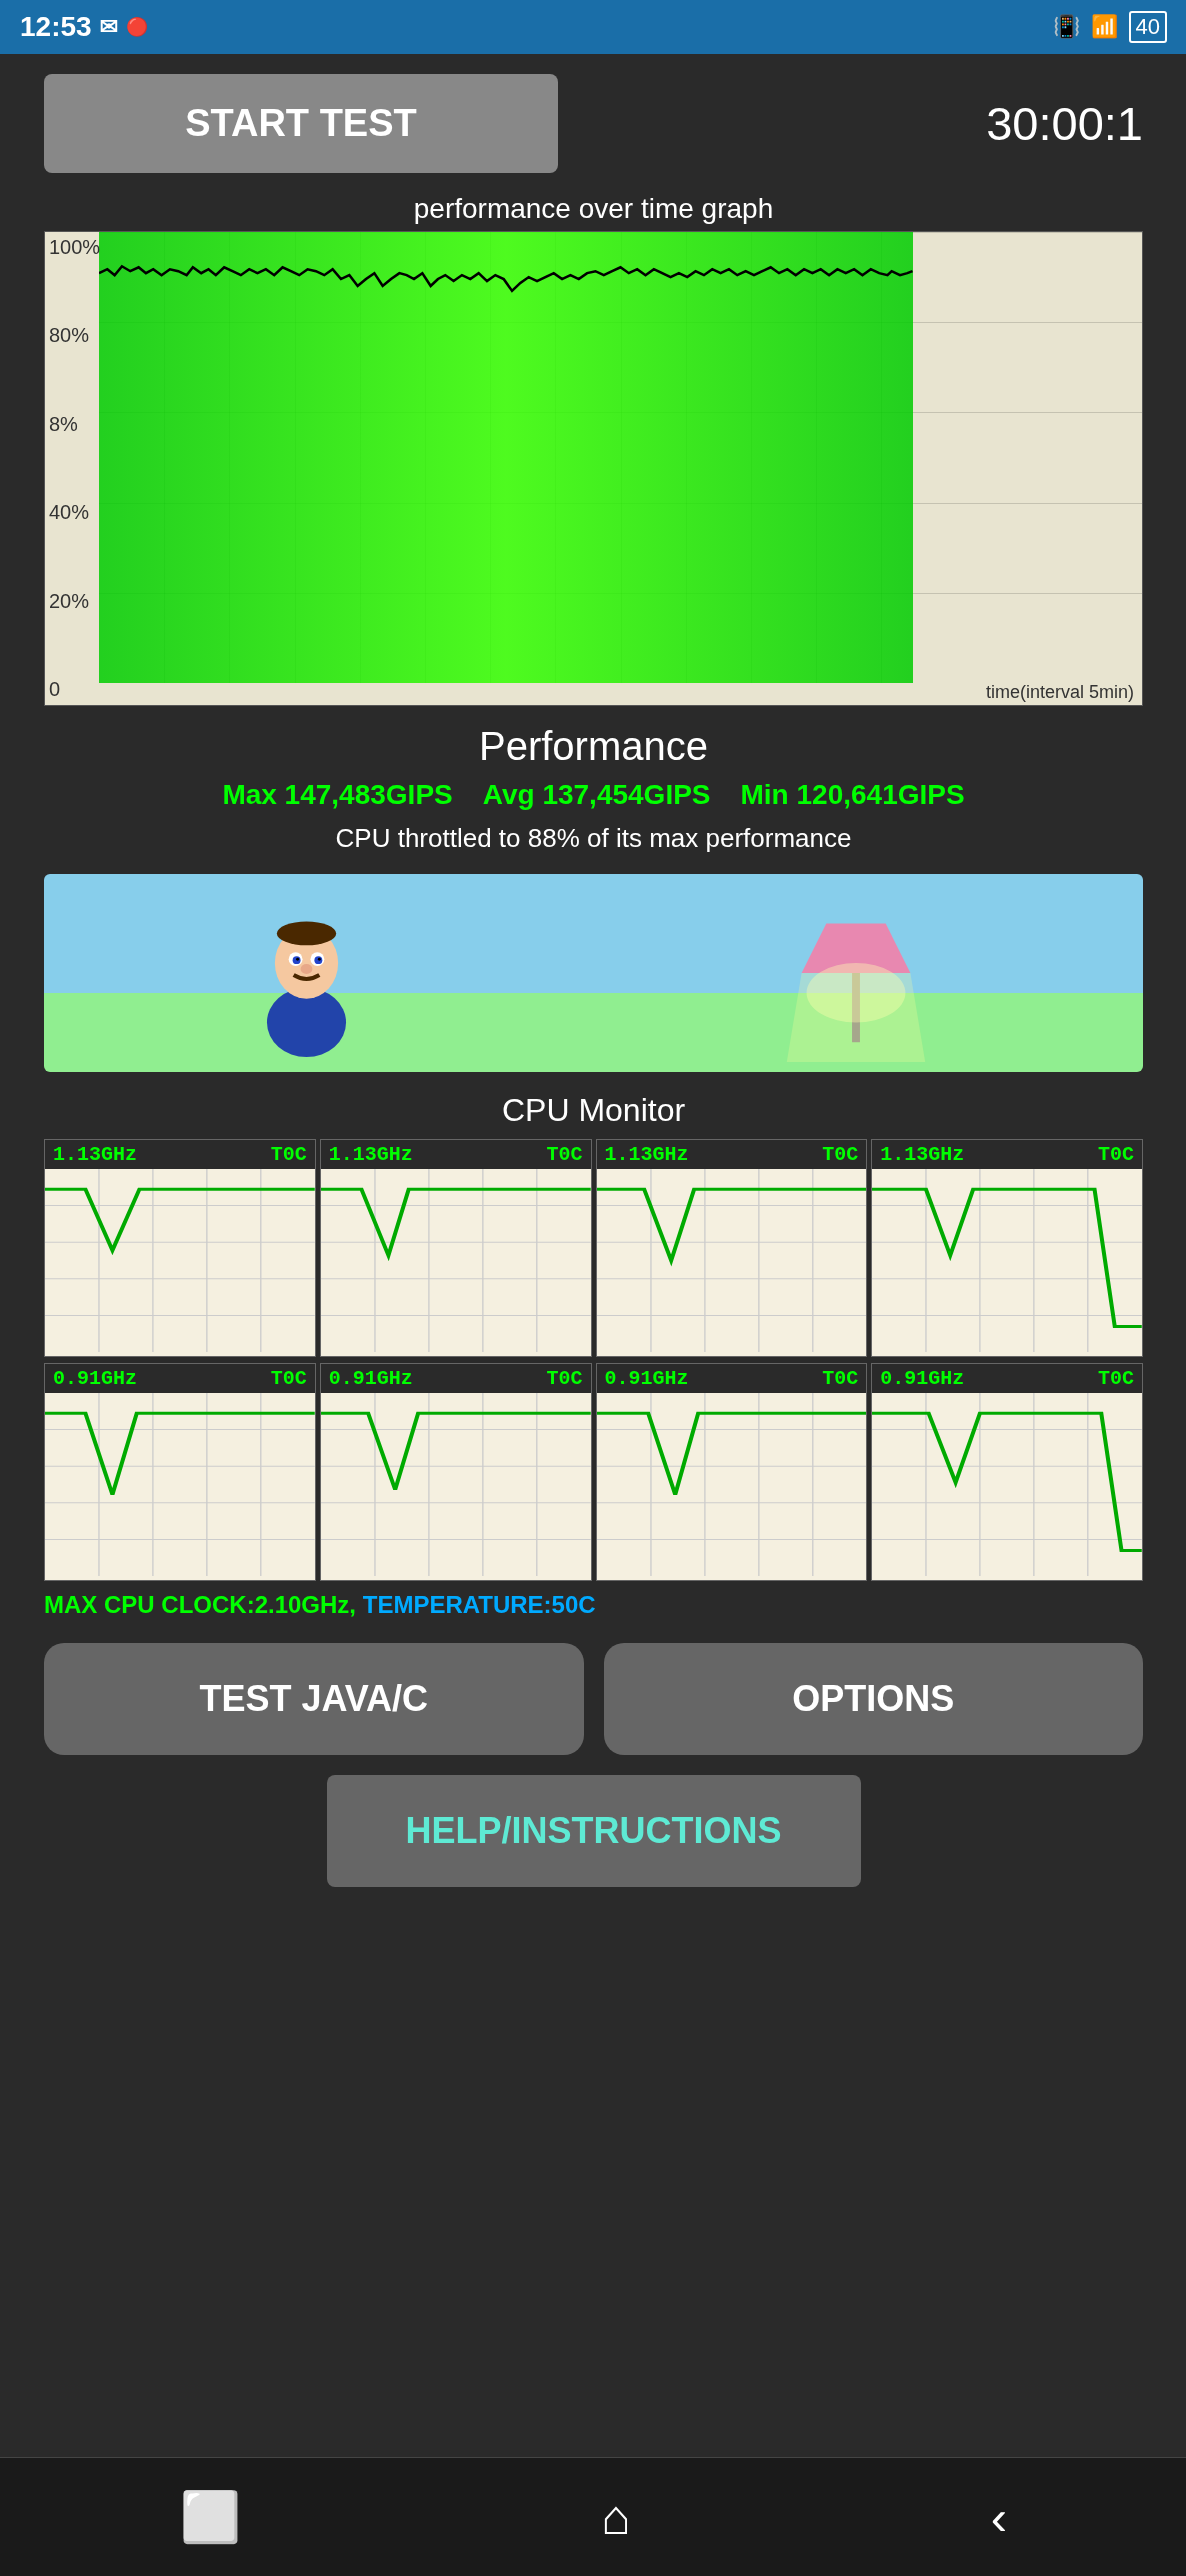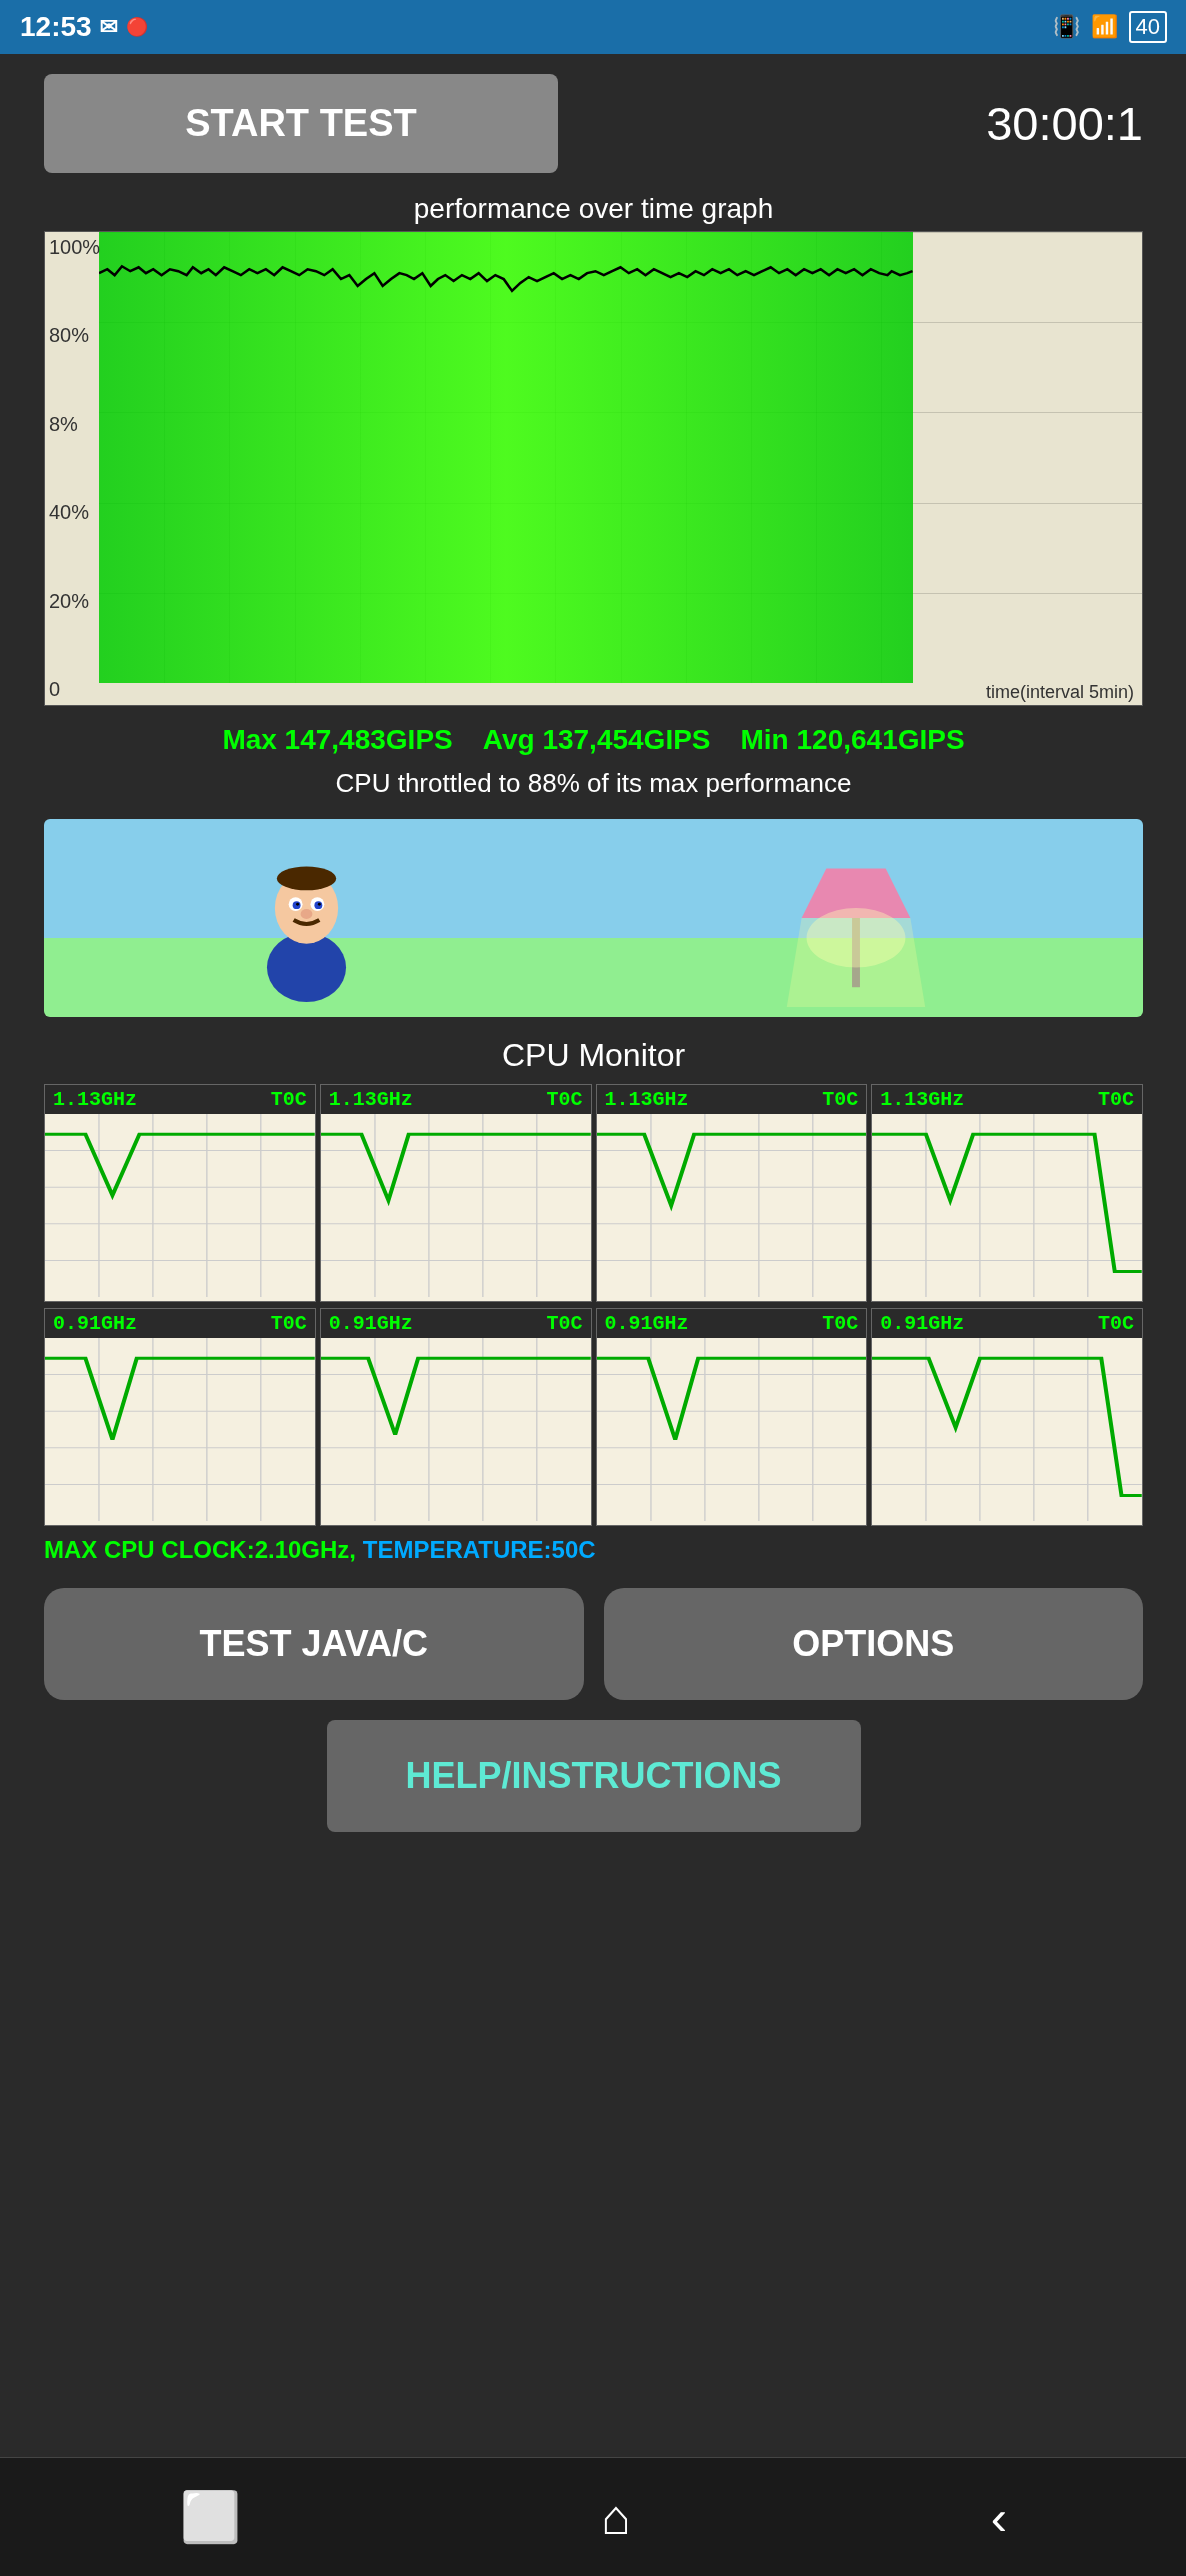--- a/index.html
+++ b/index.html
@@ -379,20 +379,21 @@
           <polyline fill="none" stroke="black" stroke-width="2.5" points="
               0,42 8,38 15,44 22,35 30,40 38,36 45,42 52,38 60,44 68,38 76,40 84,44 90,36 98,42 105,38 112,44 120,36 128,40 136,44 144,38 152,42 160,38 168,44 176,36 184,40 192,44 200,38 208,40 216,44 224,38 232,48 240,44 248,55 256,48 264,42 272,55 280,48 288,42 295,44 302,48 310,42 318,55 325,48 332,44 340,50 348,44 356,48 364,42 372,50 380,44 388,48 396,60 404,52 412,46 420,50 428,46 436,42 444,48 452,44 460,48 468,42 476,40 484,44 492,40 500,36 508,42 516,38 524,44 532,38 540,42 548,46 556,42 564,46 572,40 580,44 588,38 596,42 604,38 612,44 620,40 628,44 636,40 644,36 652,42 660,38 668,44 676,38 684,42 692,38 700,44 708,38 716,42 724,38 732,44 740,38 748,42 756,44 760,40 768,44 775,42 780,40
             "></polyline>
         </svg>
       </div>
       <div class="graph-time-label">time(interval 5min)</div>
     </div>
   </div>
 
   <div class="performance-section">
+    <div class="performance-title">Performance</div>
     <div class="performance-stats">
       <span class="perf-max">Max 147,483GIPS</span>
       <span class="perf-avg">Avg 137,454GIPS</span>
       <span class="perf-min">Min 120,641GIPS</span>
     </div>
     <div class="cpu-throttle-text">CPU throttled to 88% of its max performance</div>
   </div>
 
   <div class="char-illustration">
 

